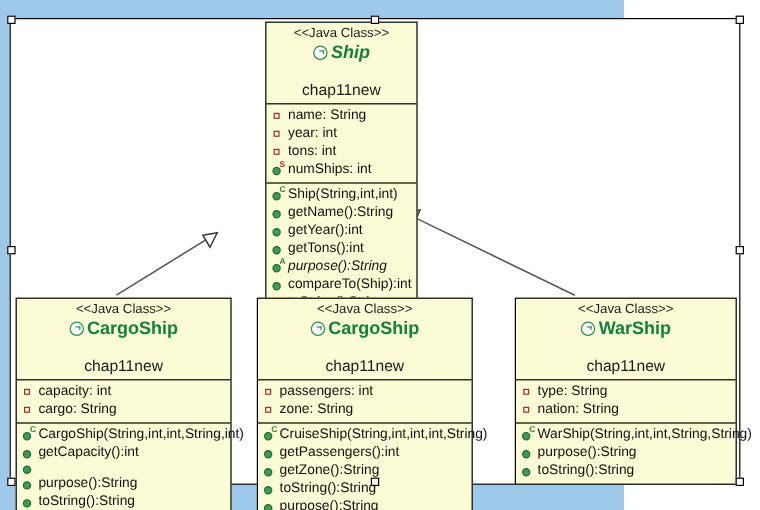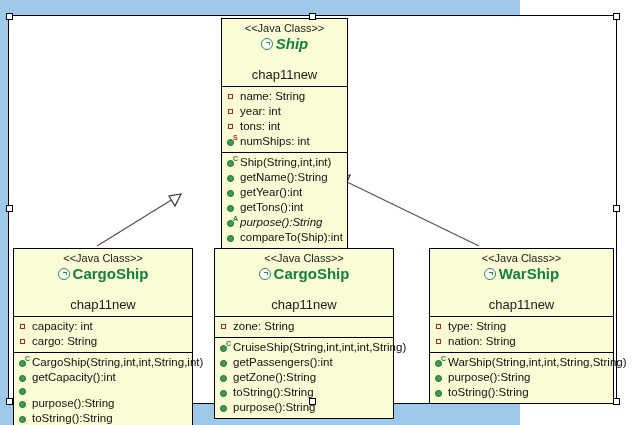--- a/index.html
+++ b/index.html
@@ -316,20 +316,24 @@
         <div class="stereotype">&lt;&lt;Java Class&gt;&gt;</div>
         <div class="cls-name-row">
           <span class="cls-icon"></span>
           <span class="cls-name">CargoShip</span>
         </div>
         <div class="cls-pkg">chap11new</div>
       </div>
       <div class="cls-section cls-attrs">
         <div class="member">
           <span class="ico ico-private-field"></span>
+          <span class="member-text">passengers: int</span>
+        </div>
+        <div class="member">
+          <span class="ico ico-private-field"></span>
           <span class="member-text">zone: String</span>
         </div>
       </div>
       <div class="cls-section">
         <div class="member">
           <span class="ico ico-public">
             <span class="sup c">C</span>
           </span>
           <span class="member-text">CruiseShip(String,int,int,int,String)</span>
         </div>

